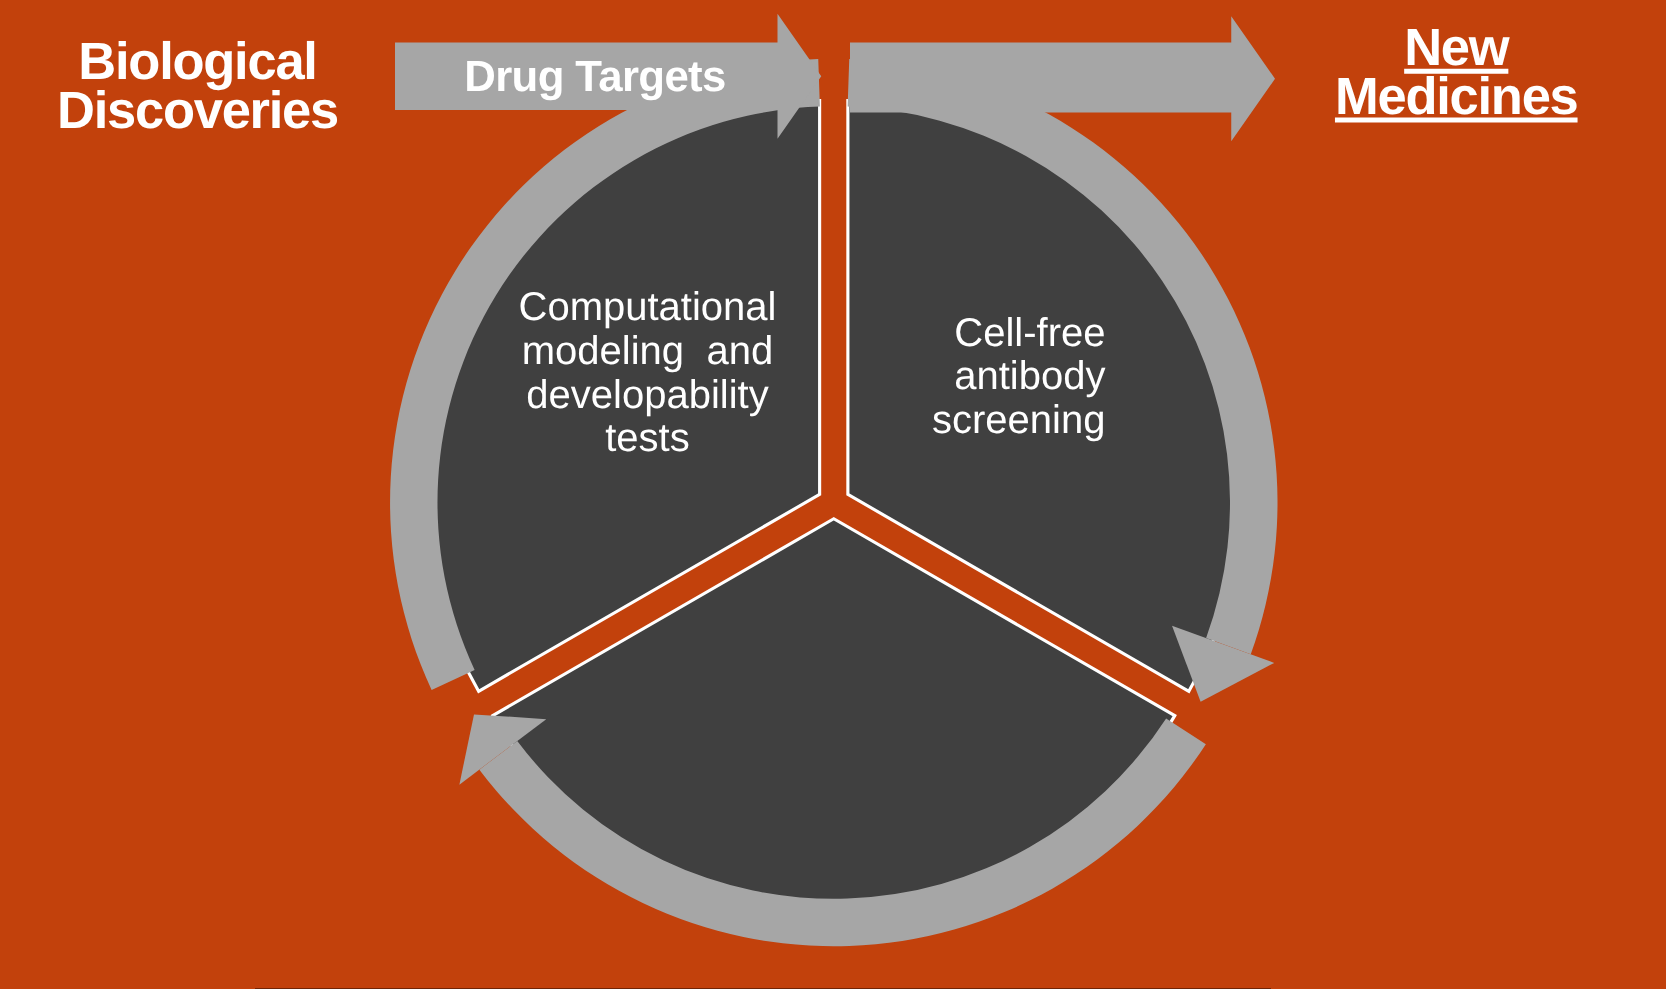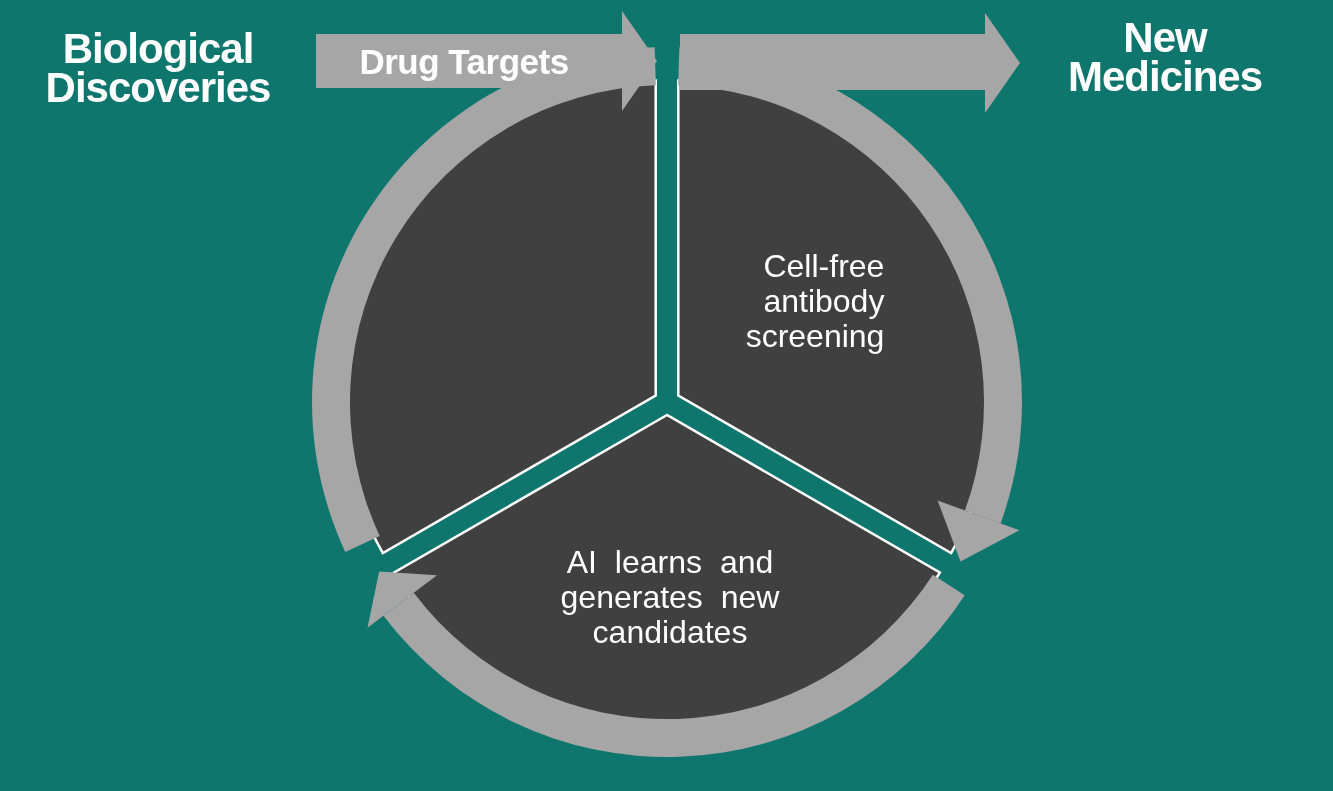--- a/index.html
+++ b/index.html
@@ -4,21 +4,21 @@
 <style>
   html, body {
     margin: 0;
     padding: 0;
     background: #000000;
   }
   #stage {
     position: relative;
     width: 1333px;
     height: 791px;
-    background: #0f766e;
+    background: #c2410c;
     overflow: hidden;
     font-family: "Liberation Sans", sans-serif;
   }
   #diagram-svg {
     position: absolute;
     left: 0;
     top: 0;
   }
   .label {
     position: absolute;
@@ -31,29 +31,30 @@
     font-weight: bold;
     font-size: 42px;
     line-height: 39px;
     letter-spacing: -1px;
   }
   .arrow-label {
     font-weight: bold;
     font-size: 35px;
     line-height: 35px;
     letter-spacing: -0.5px;
+    margin-left: 12px;
   }
   .segment-label {
     font-weight: normal;
     font-size: 32px;
     line-height: 35px;
     word-spacing: 9px;
   }
   #label-start      { left: 158px;  top: 68px;  }
-  #label-end        { left: 1165px; top: 57px;  }
+  #label-end        { left: 1165px; top: 57px; text-decoration: underline;  }
   #label-arrow1     { left: 464px;  top: 61px;  }
   #label-arrow2     { left: 833px;  top: 62px;  }
   #label-segment-tl { left: 518px;  top: 298px; }
   #label-segment-tr { left: 815px;  top: 301px; text-align: right; }
   #label-segment-b  { left: 670px;  top: 597px; }
 </style>
 </head>
 <body>
 
 <div id="stage">
@@ -82,22 +83,23 @@
 
   <div id="label-start" class="label endpoint-label">Biological
 Discoveries</div>
 
   <div id="label-arrow1" class="label arrow-label">Drug Targets</div>
 
 
   <div id="label-end" class="label endpoint-label">New
 Medicines</div>
 
+  <div id="label-segment-tl" class="label segment-label">Computational
+modeling and
+developability
+tests</div>
 
   <div id="label-segment-tr" class="label segment-label">Cell-free
 antibody
 screening</div>
 
-  <div id="label-segment-b" class="label segment-label">AI learns and
-generates new
-candidates</div>
 
 </div>
 
 </body></html>

